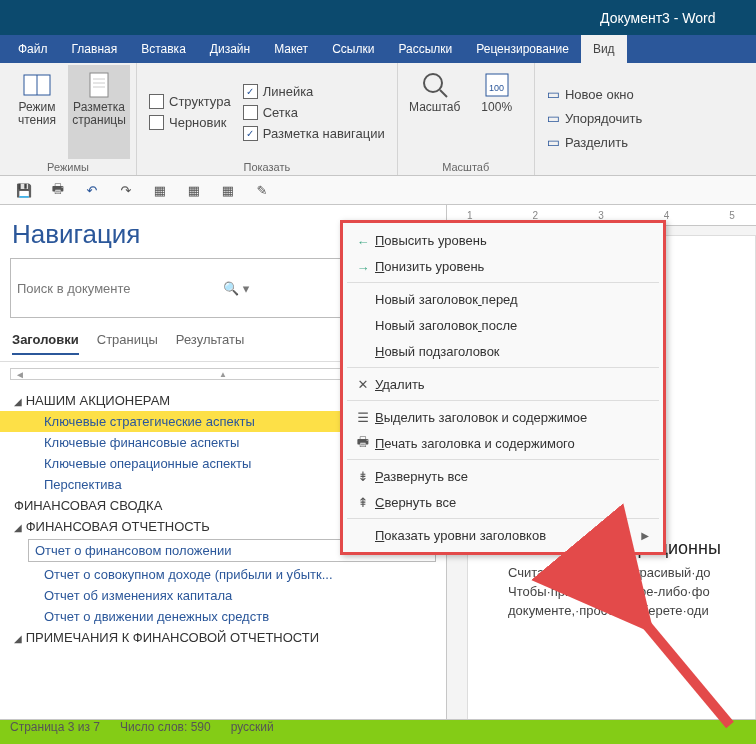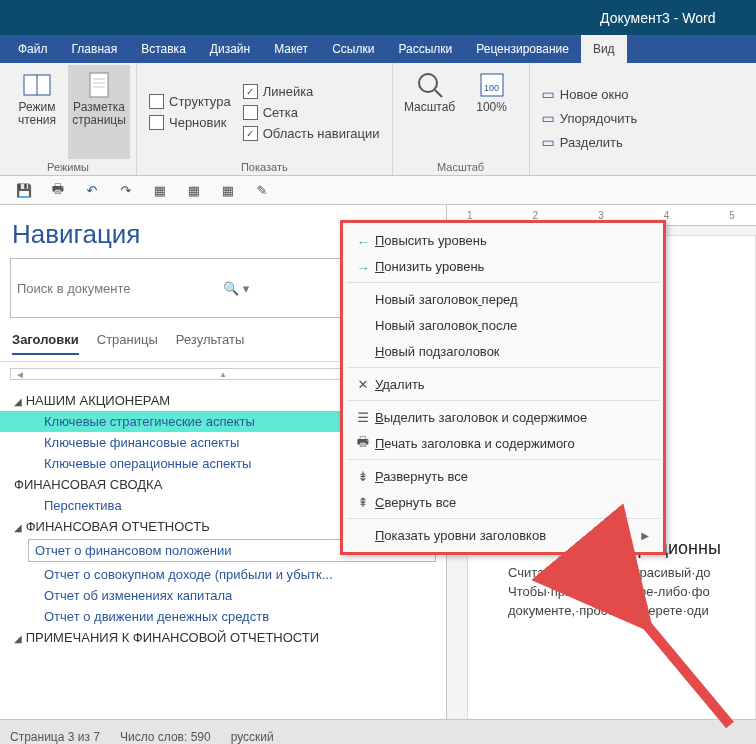--- a/index.html
+++ b/index.html
@@ -26,41 +26,41 @@
 .searchbox{margin:0 10px;border:1px solid #bbb;height:26px;display:flex;align-items:center;padding:16px 6px;color:#777;font-size:13px}
 .searchbox span{flex:1}
 .navtabs{display:flex;gap:18px;padding:14px 12px 6px;border-bottom:1px solid #ddd}
 .navtabs .t{color:#666;cursor:pointer;padding-bottom:6px}
 .navtabs .t.act{color:#333;border-bottom:2px solid #2b579a;font-weight:600}
 .lvlbar{height:10px;border:1px solid #ccc;margin:6px 10px;display:flex;align-items:center;justify-content:center;font-size:10px;color:#999;position:relative}
 .lvlbar::before{content:"◄";position:absolute;left:4px}
 .lvlbar::after{content:"▲";font-size:8px}
 .tree{overflow:hidden;padding-top:4px;font-size:13px}
 .tree .r{padding:3px 0 3px 28px;cursor:pointer;color:#2b579a;white-space:nowrap}
-.tree .r.sel{background:#5eead4;color:#2b579a}
+.tree .r.sel{background:#fde047;color:#2b579a}
 .tree .r.box{border:1px solid #bbb;margin:2px 10px 2px 28px;padding:3px 6px}
 .tree .h1{padding-left:14px;color:#333;font-weight:400}
 .tree .h1 .tw{color:#555;margin-right:4px;font-size:10px}
 .tree .sub{padding-left:44px}
 .doc{flex:1;position:relative;background:#f4f4f4;overflow:hidden}
 .ruler{height:20px;border-bottom:1px solid #c6c6c6;background:#fff;font-size:10px;color:#888;padding-left:20px;display:flex;align-items:center;gap:60px}
 .page{position:absolute;top:30px;left:20px;right:0;background:#fff;border:1px solid #ddd;padding:30px 0 30px 40px;height:600px}
 .page .big{font-family:"Arial Black",sans-serif;font-size:34px;color:#222;margin-bottom:20px}
 .page .h2{font-family:"Arial Black",sans-serif;font-size:18px;color:#222;margin:14px 0 6px}
 .page .p{font-size:13px;color:#444;margin:4px 0}
 .page .bul::before{content:"▪  ";font-size:14px}
 .ctxmenu{position:absolute;top:220px;left:340px;width:320px;background:#f9f9f9;border:3px solid #e34a4a;box-shadow:2px 2px 6px rgba(0,0,0,0.25);z-index:50;padding:4px 0}
 .ctxmenu .ci{display:flex;align-items:center;height:26px;padding:0 14px 0 8px;color:#333;cursor:pointer}
 .ctxmenu .ico{width:24px;text-align:center;color:#555;font-size:13px}
 .ctxmenu .lab{flex:1}
 .ctxmenu .lab u{text-decoration:underline}
 .ctxmenu .sep{height:1px;background:#ddd;margin:3px 4px}
 .ctxmenu .arr{font-size:10px;color:#666}
 .redarrow{position:absolute;top:475px;left:530px;z-index:60;pointer-events:none}
-.status{position:absolute;bottom:0;left:0;right:0;height:24px;background:#e5e5e5;border-top:1px solid #c6c6c6;display:flex;align-items:flex-end;padding-left:10px;gap:20px;font-size:12px;color:#555}
+.status{position:absolute;bottom:0;left:0;right:0;height:24px;background:#84cc16;border-top:1px solid #c6c6c6;display:flex;align-items:flex-start;padding-left:10px;gap:20px;font-size:12px;color:#555}
 svg.docico{width:32px;height:32px}
 </style>
 </head>
 <body>
 
 <div class="titlebar">
     <span class="title-text">Документ3 - Word</span>
   </div>
 
 <div class="menubar">
@@ -115,21 +115,21 @@
         <label class="chk">
             <span class="box">✓</span>
             <span>Линейка</span>
           </label>
         <label class="chk">
             <span class="box"></span>
             <span>Сетка</span>
           </label>
         <label class="chk">
             <span class="box">✓</span>
-            <span>Область навигации</span>
+            <span>Разметка навигации</span>
           </label>
       </div>
     </div>
     <div class="glabel">Показать</div>
   </div>
   <div class="rgroup">
     <div class="body">
       <div class="bigbtn">
           <svg class="docico">
             <circle cx="14" cy="14" r="9" fill="none" stroke="#555" stroke-width="2"></circle>
@@ -190,22 +190,22 @@
       <div class="t act">Заголовки</div>
       <div class="t">Страницы</div>
       <div class="t">Результаты</div>
     </div>
     <div class="lvlbar"></div>
     <div class="tree" id="tree">
         <div class="r h1"><span class="tw">◢</span>НАШИМ АКЦИОНЕРАМ</div>
         <div class="r sub sel">Ключевые стратегические аспекты</div>
         <div class="r sub">Ключевые финансовые аспекты</div>
         <div class="r sub">Ключевые операционные аспекты</div>
+        <div class="r sub">Перспектива</div>
         <div class="r h1">ФИНАНСОВАЯ СВОДКА</div>
-        <div class="r sub">Перспектива</div>
         <div class="r h1"><span class="tw">◢</span>ФИНАНСОВАЯ ОТЧЕТНОСТЬ</div>
         <div class="r sub box">Отчет о финансовом положении</div>
         <div class="r sub">Отчет о совокупном доходе (прибыли и убытк...</div>
         <div class="r sub">Отчет об изменениях капитала</div>
         <div class="r sub">Отчет о движении денежных средств</div>
         <div class="r h1"><span class="tw">◢</span>ПРИМЕЧАНИЯ К ФИНАНСОВОЙ ОТЧЕТНОСТИ</div>
       </div>
   </div>
   <div class="doc">
     <div class="ruler">

